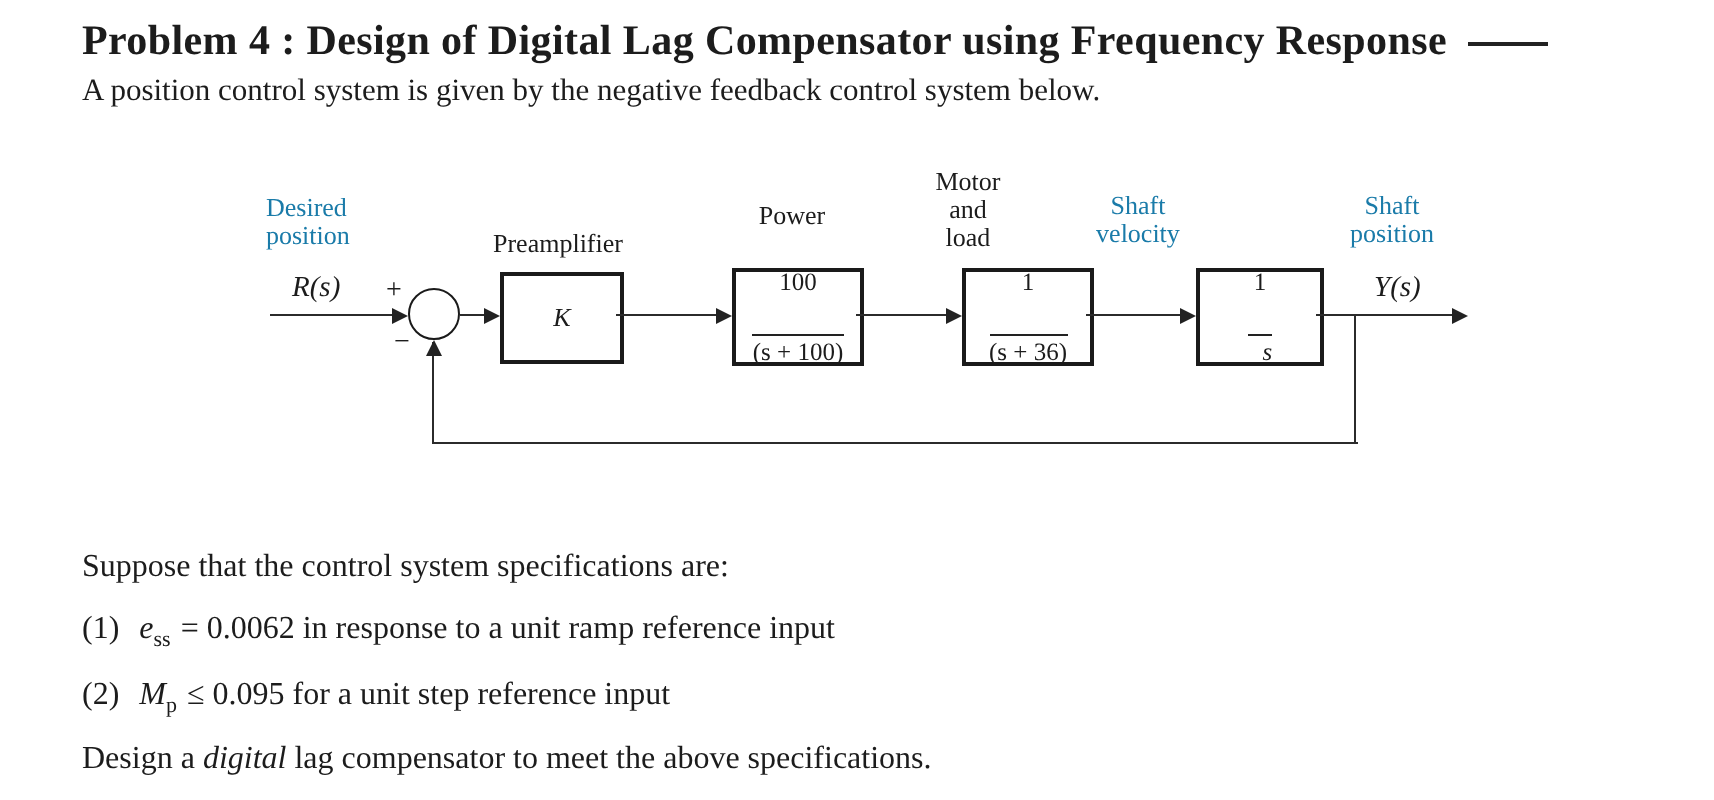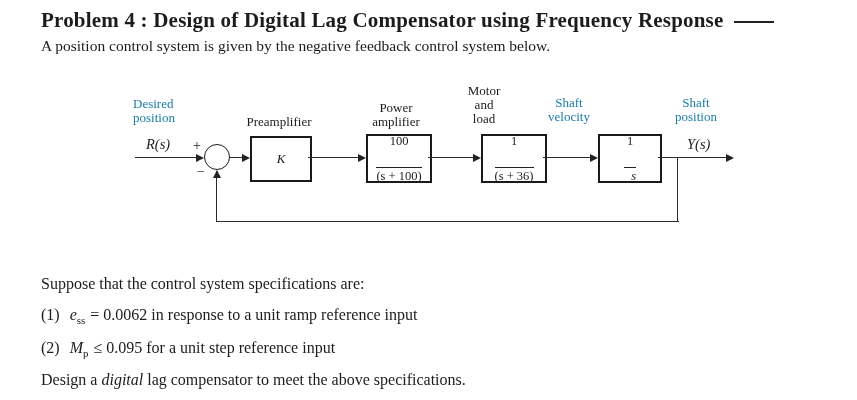--- a/index.html
+++ b/index.html
@@ -67,21 +67,20 @@
     <div class="lbl blue center" style="left: 651px; top: 96px; width: 90px; color: rgb(26, 123, 169);">
       <span>Shaft</span>
       <span>position</span>
     </div>
 
     <div class="lbl center" style="left:219px;top:115px;width:120px;">
       <span>Preamplifier</span>
     </div>
     <div class="lbl center" style="left:346px;top:101px;width:100px;">
       <span>Power</span>
-      <span>amplifier</span>
     </div>
     <div class="lbl center" style="left:444px;top:84px;width:80px;">
       <span>Motor</span>
       <span>and</span>
       <span>load</span>
     </div>
 
     <div class="sig" style="left:146px;top:136px;">R(s)</div>
     <div class="sign" style="left:193px;top:139px;">+</div>
     <div class="sign" style="left:197px;top:165px;">−</div>

